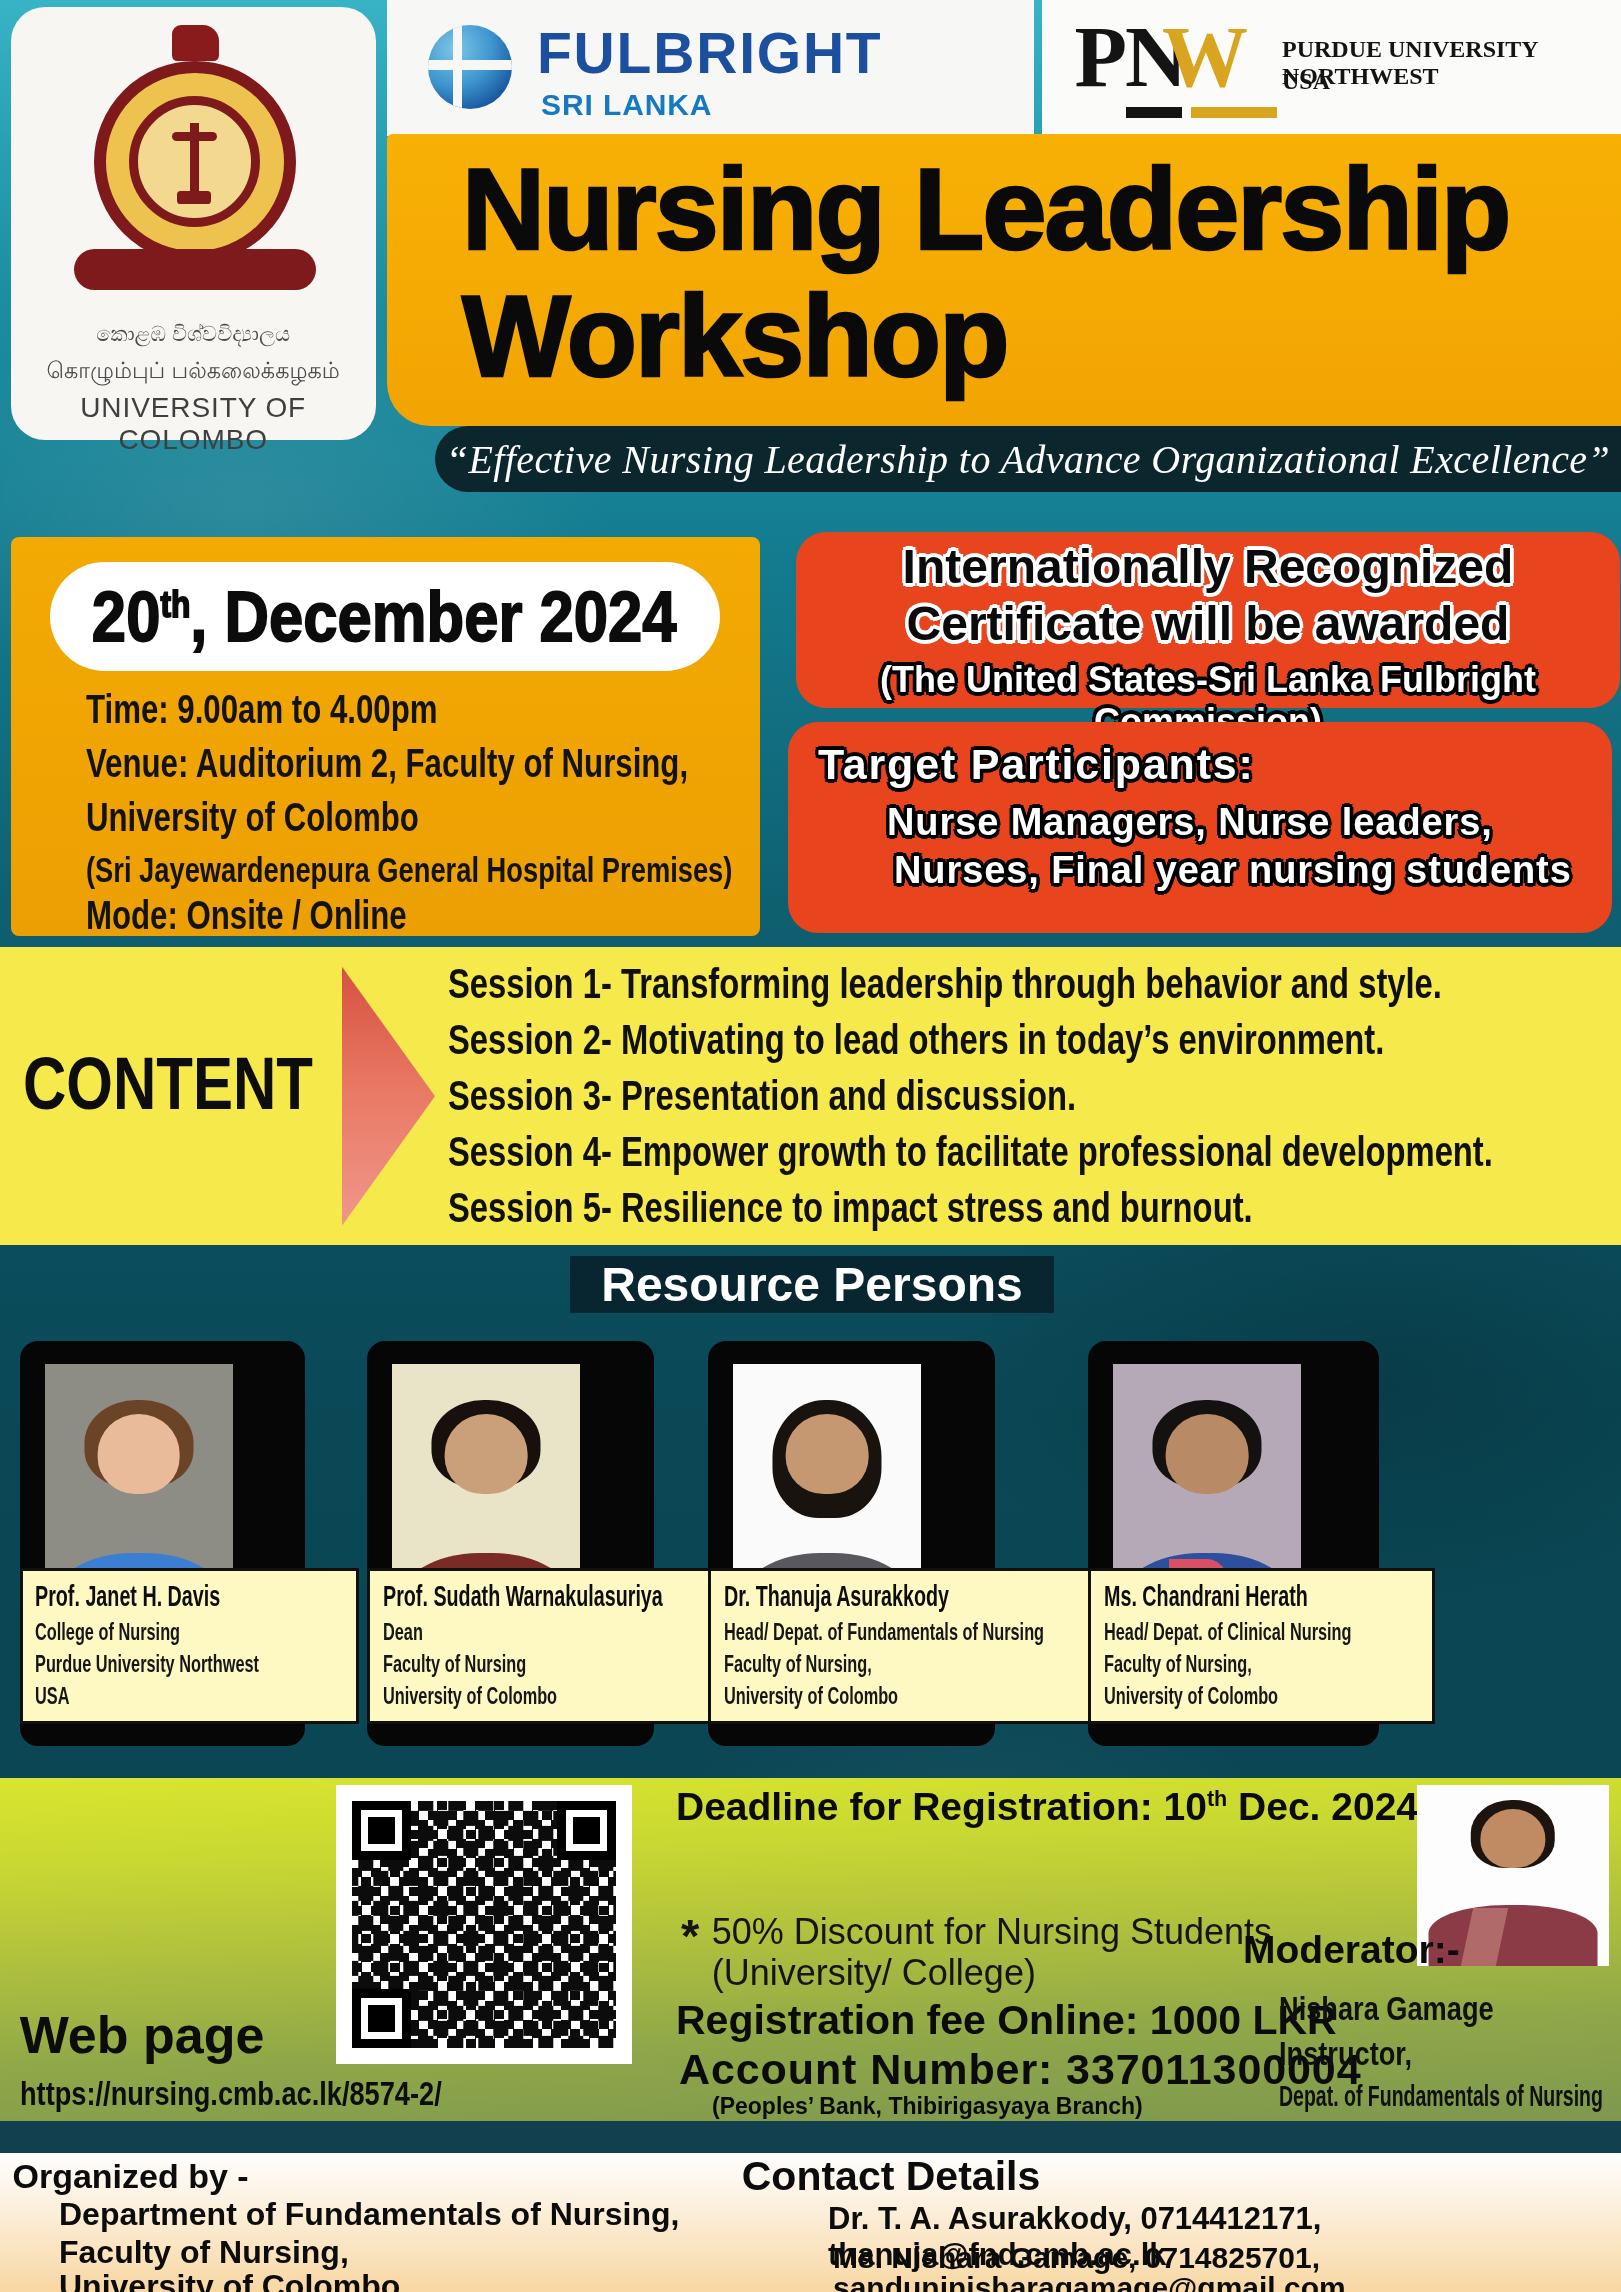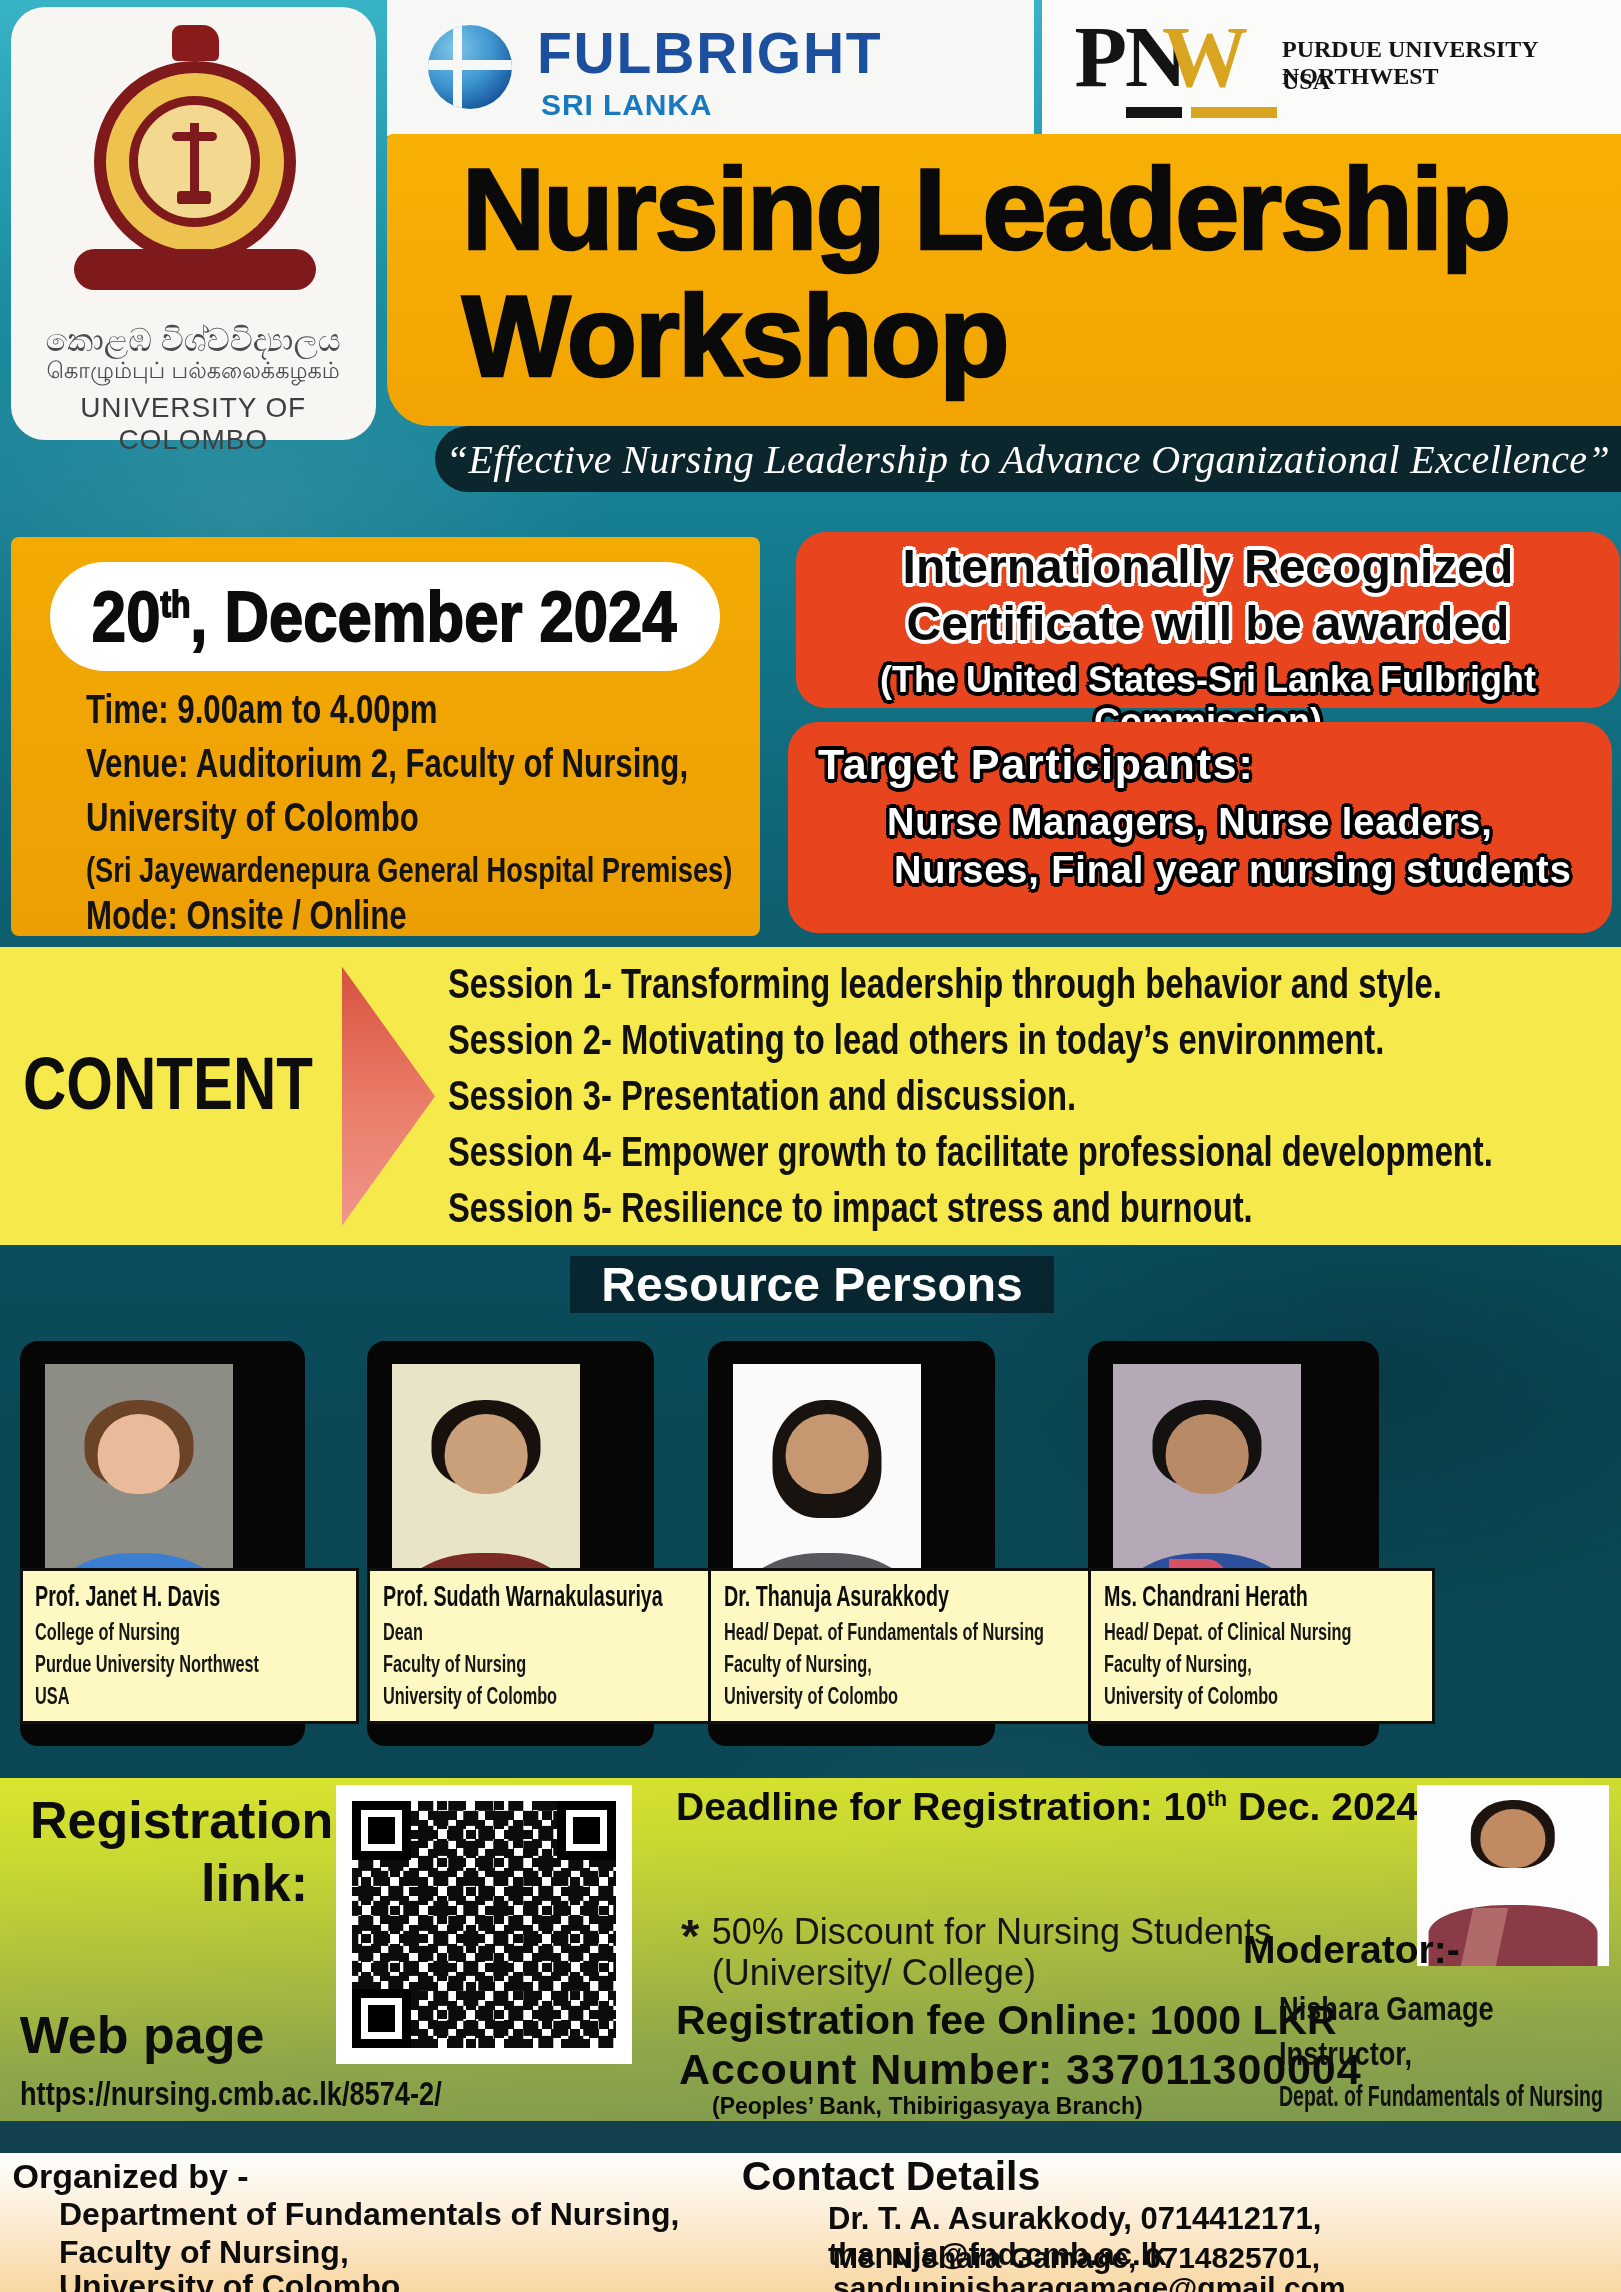--- a/index.html
+++ b/index.html
@@ -22,21 +22,21 @@
   .crest{left:54px;top:16px;width:260px;height:287px;}
   .crest .lion{position:absolute;left:107px;top:1.8px;width:47px;height:36px;background:#8a1b1c;border-radius:9px 16px 5.4px 5.4px;}
   .crest .ring{position:absolute;left:29px;top:38px;width:202px;height:202px;border-radius:50%;
      background:#eec24f;border:12.5px solid #7f1a1c;box-sizing:border-box;}
   .crest .ring2{position:absolute;left:23px;top:23px;width:131px;height:131px;border-radius:50%;
      background:#f3d98f;border:9px solid #7f1a1c;box-sizing:border-box;}
   .crest .core{position:absolute;left:52px;top:18px;width:9px;height:77px;background:#7f1a1c;}
   .crest .core2{position:absolute;left:34px;top:27px;width:45px;height:9px;background:#7f1a1c;border-radius:4.5px;}
   .crest .core3{position:absolute;left:39px;top:86px;width:34px;height:12.5px;background:#7f1a1c;border-radius:3.6px;}
   .crest .banner{position:absolute;left:9px;top:226px;width:242px;height:41px;background:#7f1a1c;border-radius:20.6px;}
-  .uoc-l1{left:0;top:315px;width:365px;text-align:center;font-size:32px;color:#4c4c4c;}
+  .uoc-l1{left:0;top:315px;width:365px;text-align:center;font-size:21px;color:#4c4c4c;}
   .uoc-l2{left:0;top:351px;width:365px;text-align:center;font-size:22.4px;color:#4c4c4c;}
   .uoc-l3{left:0;top:385px;width:365px;text-align:center;font-size:28px;color:#3f3f3f;letter-spacing:0.9px;}
 
   .fb-card{left:387px;top:0;width:647px;height:136px;background:#f7f7f6;}
   .fb-globe{left:41px;top:25px;width:84px;height:84px;border-radius:50%;overflow:hidden;
      background:radial-gradient(circle at 32% 28%,#7ec6e8 0%,#3e95cf 45%,#16549d 80%);}
   .fb-globe::before{content:"";position:absolute;inset:0;
      background:linear-gradient(180deg,transparent 42%,#f7f7f6 42%,#f7f7f6 53%,transparent 53%),
                 linear-gradient(90deg,transparent 30%,#f7f7f6 30%,#f7f7f6 40%,transparent 40%);}
   .fb-word{left:150px;top:19.7px;font-size:57px;font-weight:bold;color:#1c4f9e;letter-spacing:1.8px;}
@@ -297,24 +297,20 @@
     </div>
     <div class="caption cap4">
       <div class="cap-name"><span class="cn68">Ms. Chandrani Herath</span></div>
       <div class="cap-line"><span class="cn68">Head/ Depat. of Clinical Nursing</span></div>
       <div class="cap-line"><span class="cn68">Faculty of Nursing,</span></div>
       <div class="cap-line"><span class="cn68">University of Colombo</span></div>
     </div>
   </div>
 
   <div class="abs reg-section">
-    <div class="abs reg-label">
-      <div>Registration</div>
-      <div>link:</div>
-    </div>
     <div class="abs qr">
       <div class="qr-pattern"></div>
       <div class="finder f-tl"></div>
       <div class="finder f-tr"></div>
       <div class="finder f-bl"></div>
     </div>
     <div class="abs web-label">Web page</div>
     <div class="abs web-url"><span class="cn80">https://nursing.cmb.ac.lk/8574-2/</span></div>
 
     <div class="abs deadline"><span>Deadline for Registration: 10</span><sup>th</sup><span> Dec. 2024</span></div>

